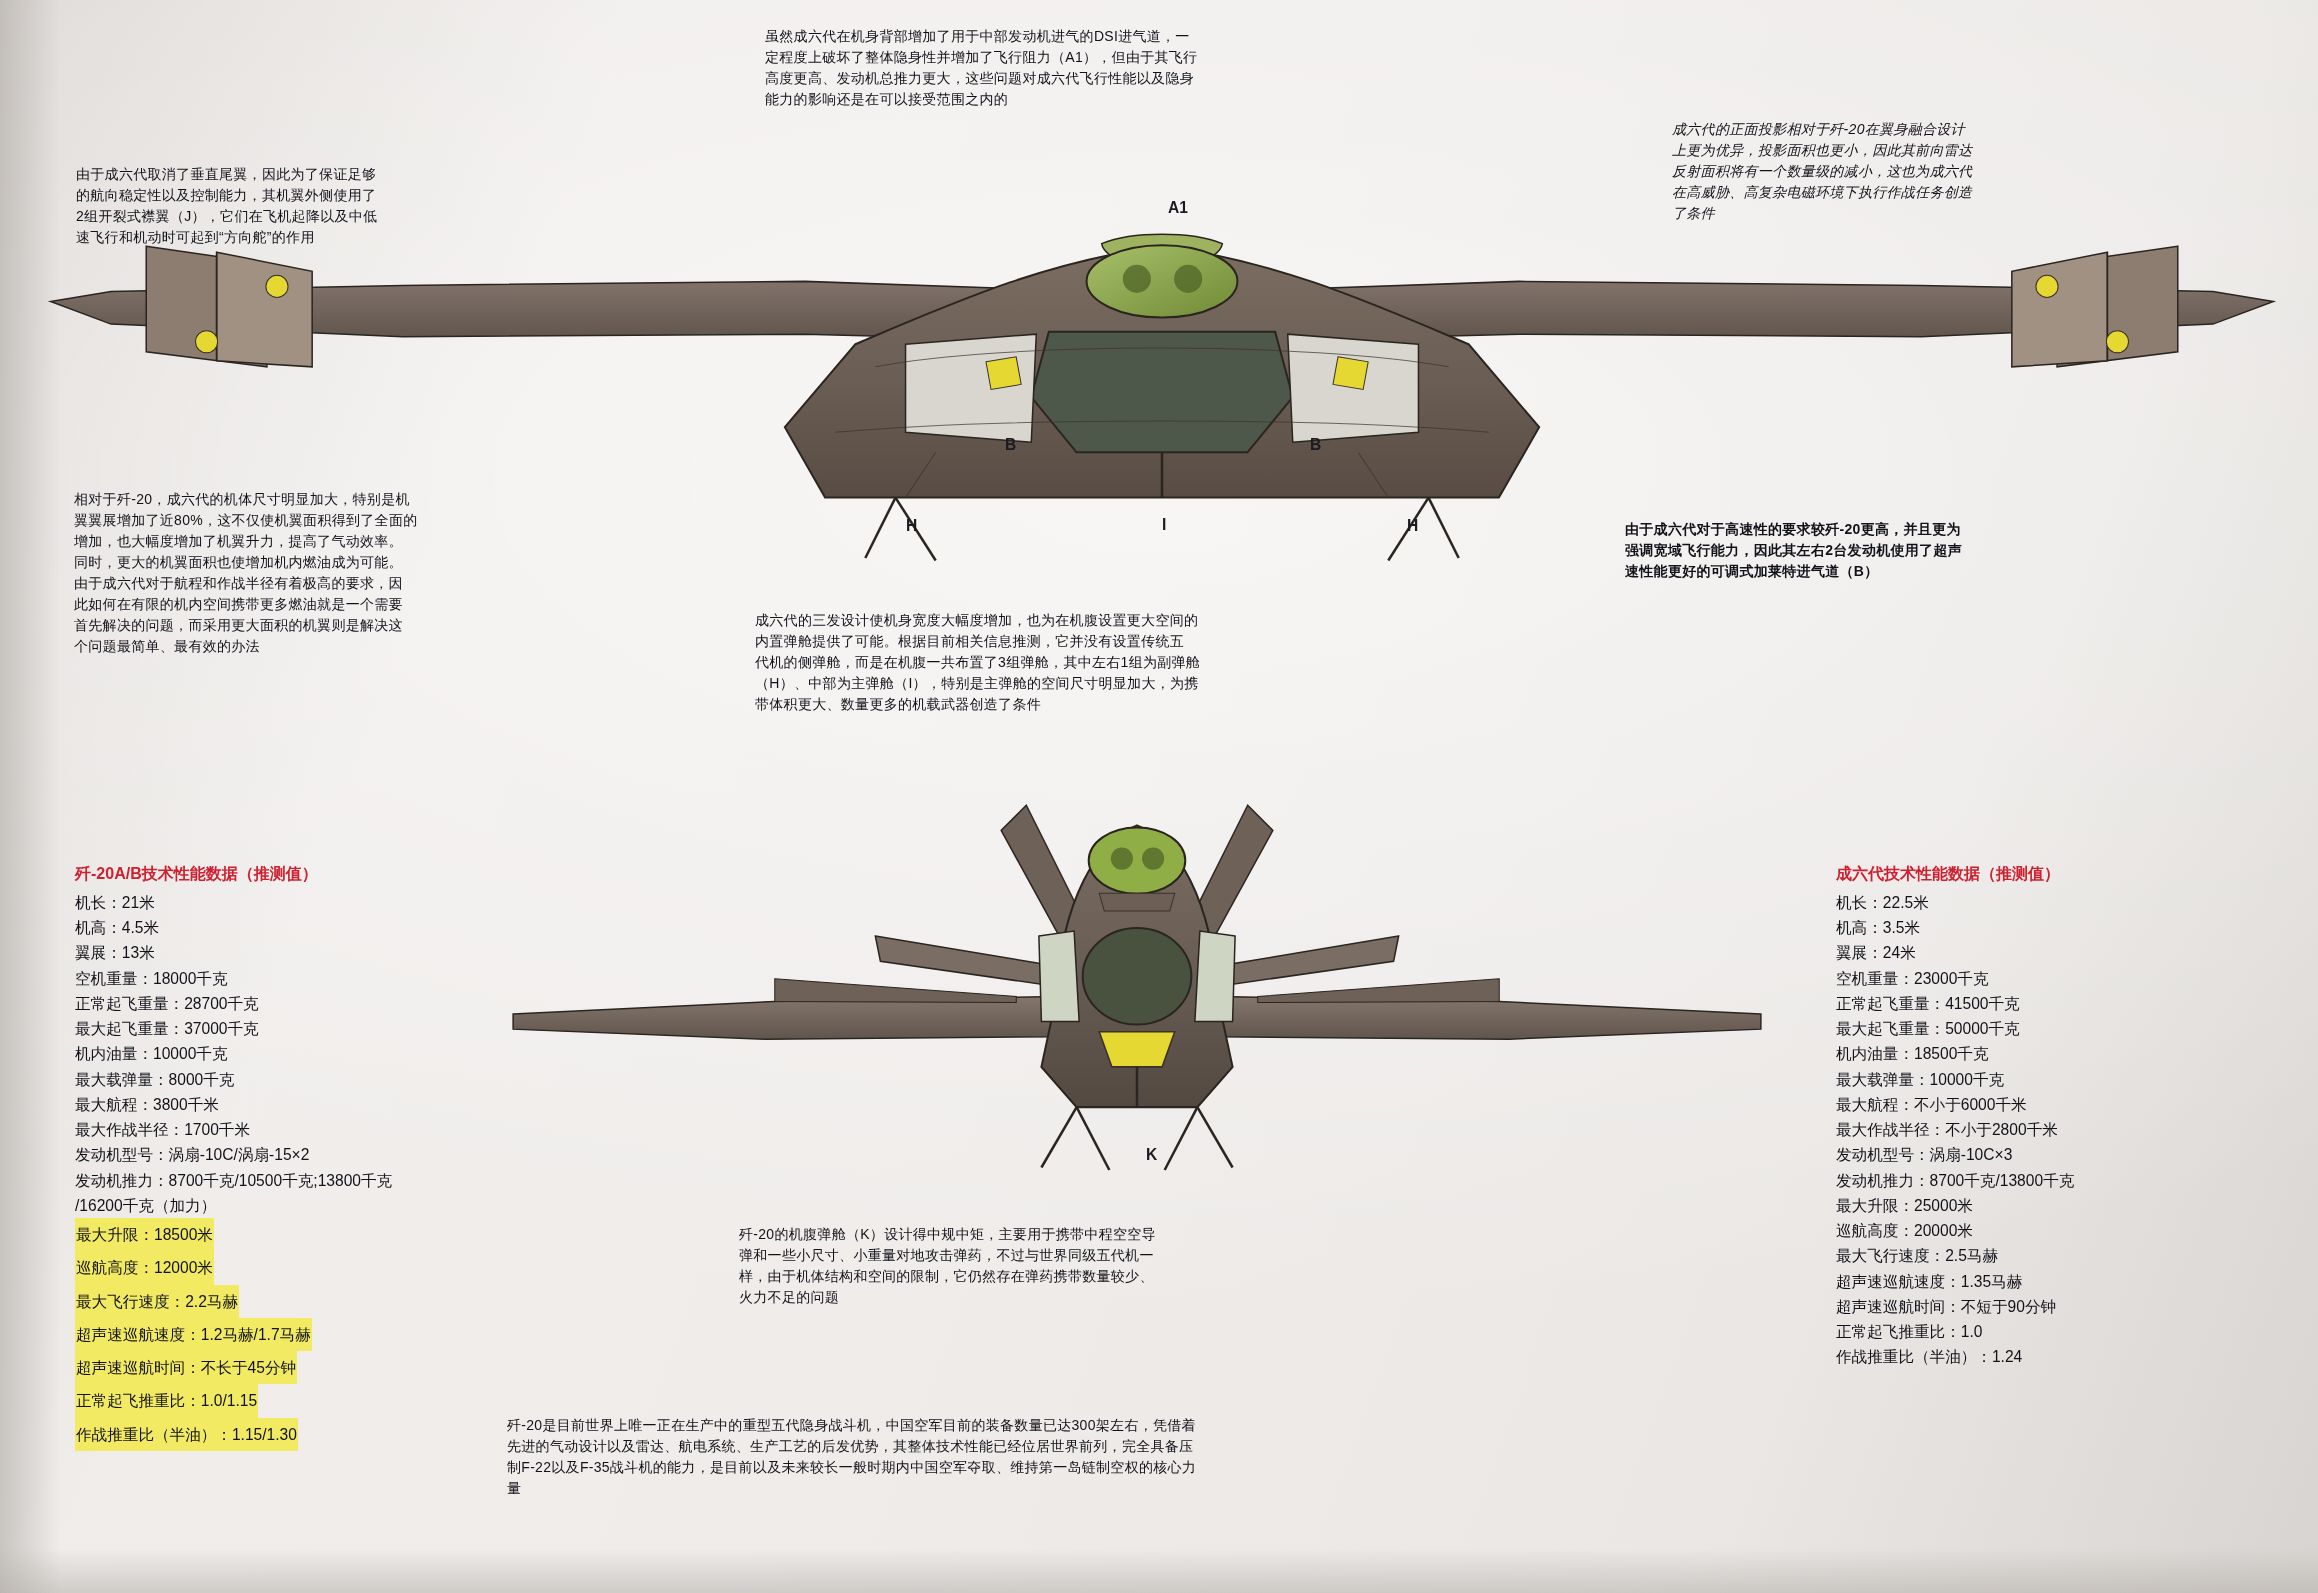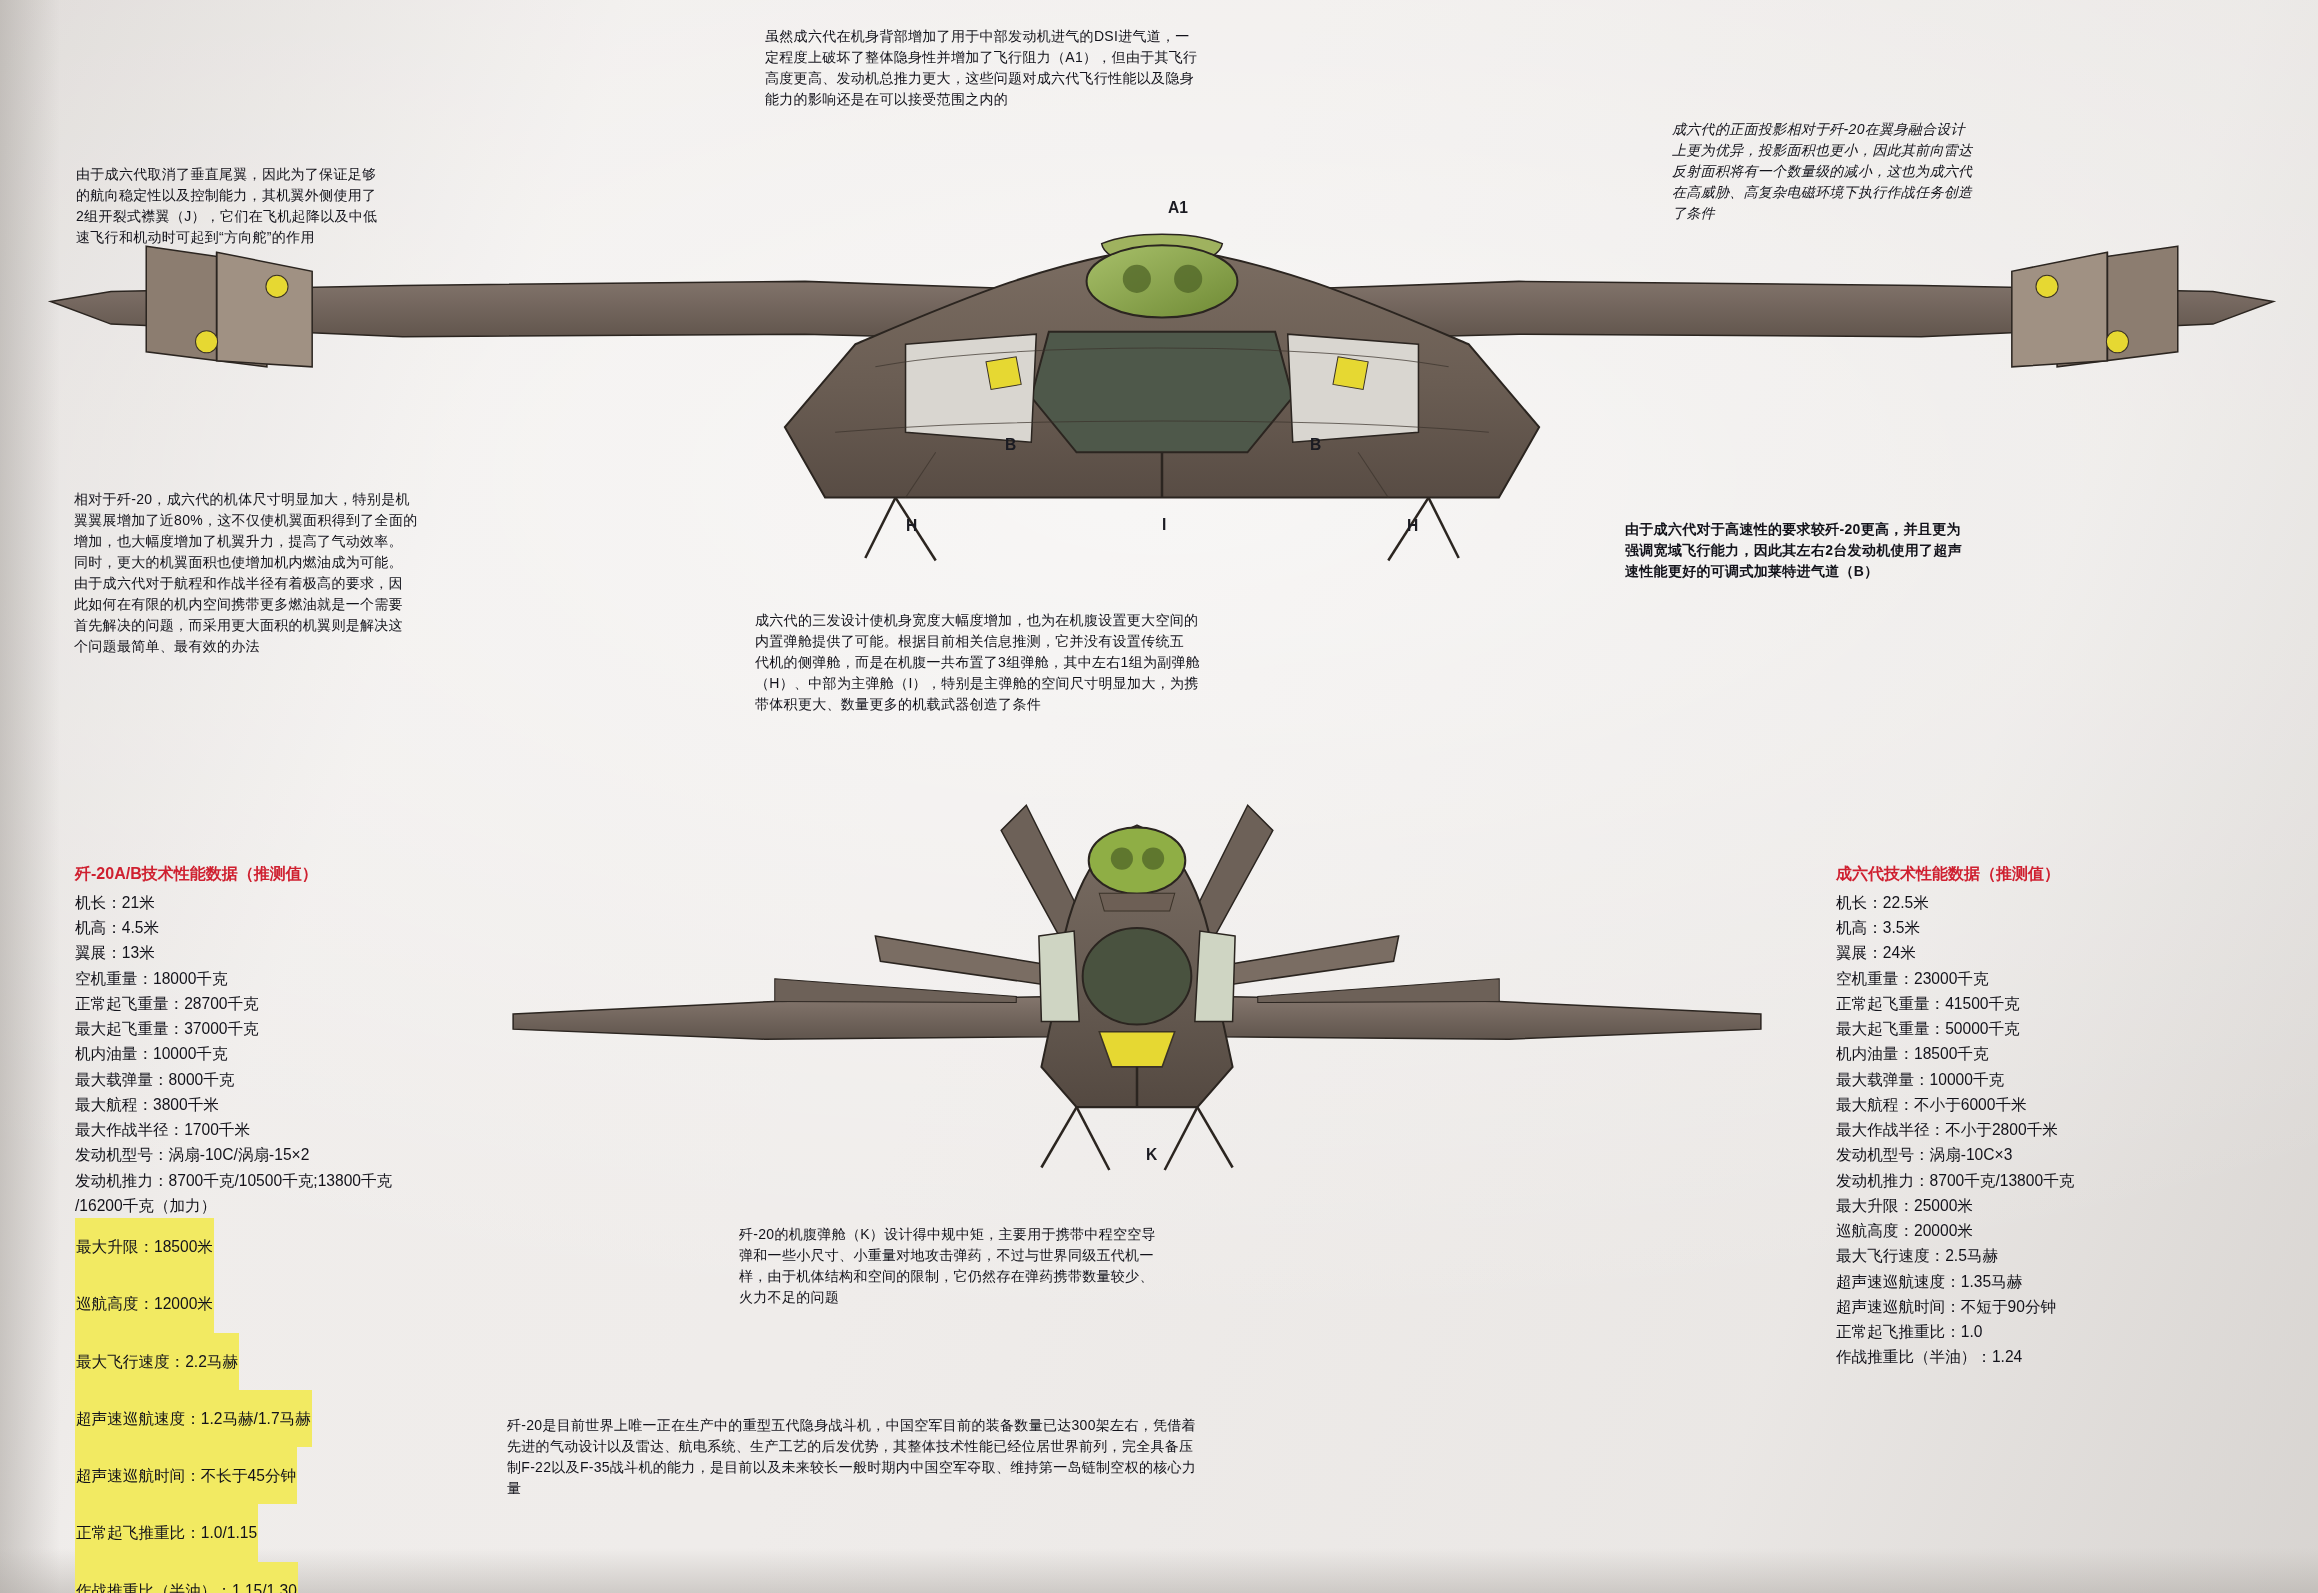--- a/index.html
+++ b/index.html
@@ -21,21 +21,21 @@
   .paper-edge-l{position:absolute;left:0;top:0;width:60px;height:100%;background:linear-gradient(90deg,rgba(170,165,160,.55),rgba(170,165,160,0));}
   .paper-edge-b{position:absolute;left:0;bottom:0;width:100%;height:45px;background:linear-gradient(0deg,rgba(175,170,165,.5),rgba(175,170,165,0));}
 
   .txt{position:absolute;font-size:14px;line-height:1.5;letter-spacing:0.3px;white-space:pre-wrap;}
   .label{position:absolute;font-weight:bold;font-size:15.6px;color:#1b1b22;text-align:center;}
 
   
   .spec{position:absolute;font-size:15.6px;line-height:1.62;}
   .spec .title{color:#cf2030;font-weight:bold;font-size:16px;margin-bottom:3px;}
   .spec .row{white-space:nowrap;}
-  .hl{background:#f2ea62;display:inline-block;padding:16px 1px;}
+  .hl{background:#f2ea62;display:inline-block;padding:4px 1px;}
 
   
   .draw{position:absolute;}
   svg{display:block;overflow:visible;}
 </style>
 </head>
 <body>
 
 <div class="paper-shade"></div>
 <div class="paper-edge-l"></div>

